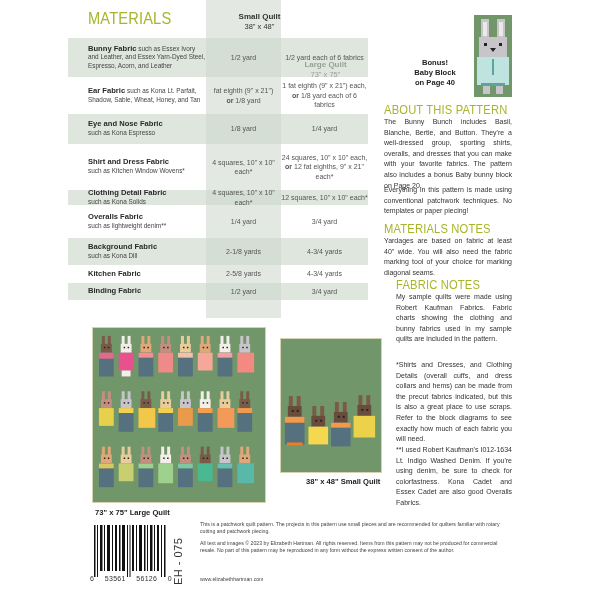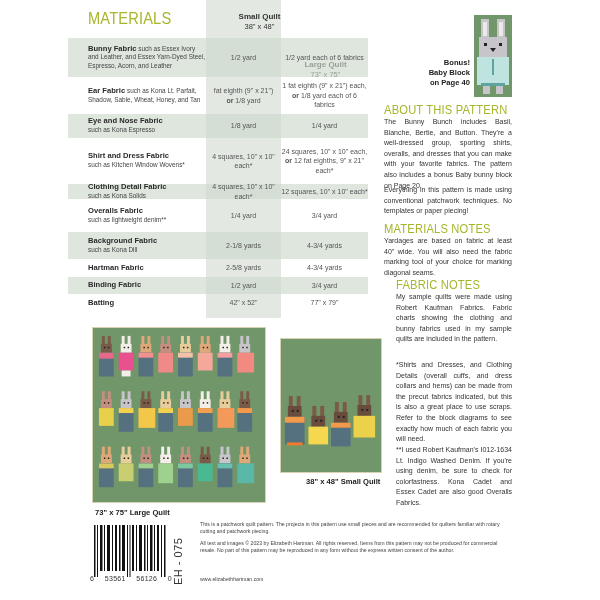--- a/index.html
+++ b/index.html
@@ -29,21 +29,21 @@
   .row.band { background: rgba(205, 216, 204, 0.65); }
   .row .name { width: 138px; padding-left: 20px; font-size: 6.4px; line-height: 8.6px; color: #444; }
   .row .name b { font-size: 7.6px; color: #2a2a2a; font-weight: bold; }
   .row .name .sub { display: block; }
   .row .cell { text-align: center; font-size: 7px; line-height: 9.4px; color: #555; }
   .row .cell.s { width: 75px; }
   .row .cell.l { width: 87px; }
 
   
   .bonus-text {
-    position: absolute; left: 400px; top: 58px; width: 70px; text-align: right;
+    position: absolute; left: 400px; top: 58px; width: 70px; text-align: center;
     font-size: 7.6px; line-height: 10px; font-weight: bold; color: #222;
   }
   .bonus-block { position: absolute; left: 474px; top: 15px; width: 38px; height: 82px; }
 
   
   .rhead {
     position: absolute; font-size: 13px; color: #a8b52a; letter-spacing: 0.2px;
     transform: scaleX(0.86); transform-origin: left; white-space: nowrap;
   }
   .rpara {
@@ -83,21 +83,21 @@
     <div class="cell s">1/2 yard</div>
     <div class="cell l">1/2 yard each of 6 fabrics</div>
   </div>
 
   <div class="row" style="height:37px">
     <div class="name"><b>Ear Fabric</b><span> such as Kona Lt. Parfait, Shadow, Sable, Wheat, Honey, and Tan</span></div>
     <div class="cell s"><span>fat eighth (9" x 21")</span><br><b>or</b><span> 1/8 yard</span></div>
     <div class="cell l"><span>1 fat eighth (9" x 21") each, </span><b>or</b><span> 1/8 yard each of 6 fabrics</span></div>
   </div>
 
-  <div class="row band" style="height:24px">
+  <div class="row band" style="height:30px">
     <div class="name"><b>Eye and Nose Fabric</b><span class="sub">such as Kona Espresso</span></div>
     <div class="cell s">1/8 yard</div>
     <div class="cell l">1/4 yard</div>
   </div>
 
   <div class="row" style="height:46px">
     <div class="name"><b>Shirt and Dress Fabric</b><span class="sub">such as Kitchen Window Wovens*</span></div>
     <div class="cell s">4 squares, 10" x 10" each*</div>
     <div class="cell l"><span>24 squares, 10" x 10" each, </span><b>or</b><span> 12 fat eighths, 9" x 21" each*</span></div>
   </div>
@@ -114,36 +114,31 @@
     <div class="cell l">3/4 yard</div>
   </div>
 
   <div class="row band" style="height:27px">
     <div class="name"><b>Background Fabric</b><span class="sub">such as Kona Dill</span></div>
     <div class="cell s">2-1/8 yards</div>
     <div class="cell l">4-3/4 yards</div>
   </div>
 
   <div class="row" style="height:18px">
-    <div class="name"><b>Hartman Fabric</b></div>
+    <div class="name"><b>Kitchen Fabric</b></div>
     <div class="cell s">2-5/8 yards</div>
     <div class="cell l">4-3/4 yards</div>
   </div>
 
   <div class="row band" style="height:17px">
     <div class="name"><b>Binding Fabric</b></div>
     <div class="cell s">1/2 yard</div>
     <div class="cell l">3/4 yard</div>
   </div>
 
-  <div class="row" style="height:18px">
-    <div class="name"><b>Batting</b></div>
-    <div class="cell s">42" x 52"</div>
-    <div class="cell l">77" x 79"</div>
-  </div>
 </div>
 
 <div class="bonus-text">
   <div>Bonus!</div>
   <div>Baby Block</div>
   <div>on Page 40</div>
 </div>
 <svg class="bonus-block" viewBox="0 0 38 82">
   <rect width="38" height="82" fill="#71966a"></rect>
   <rect x="7" y="4" width="8" height="20" fill="#c7c5c9"></rect>

